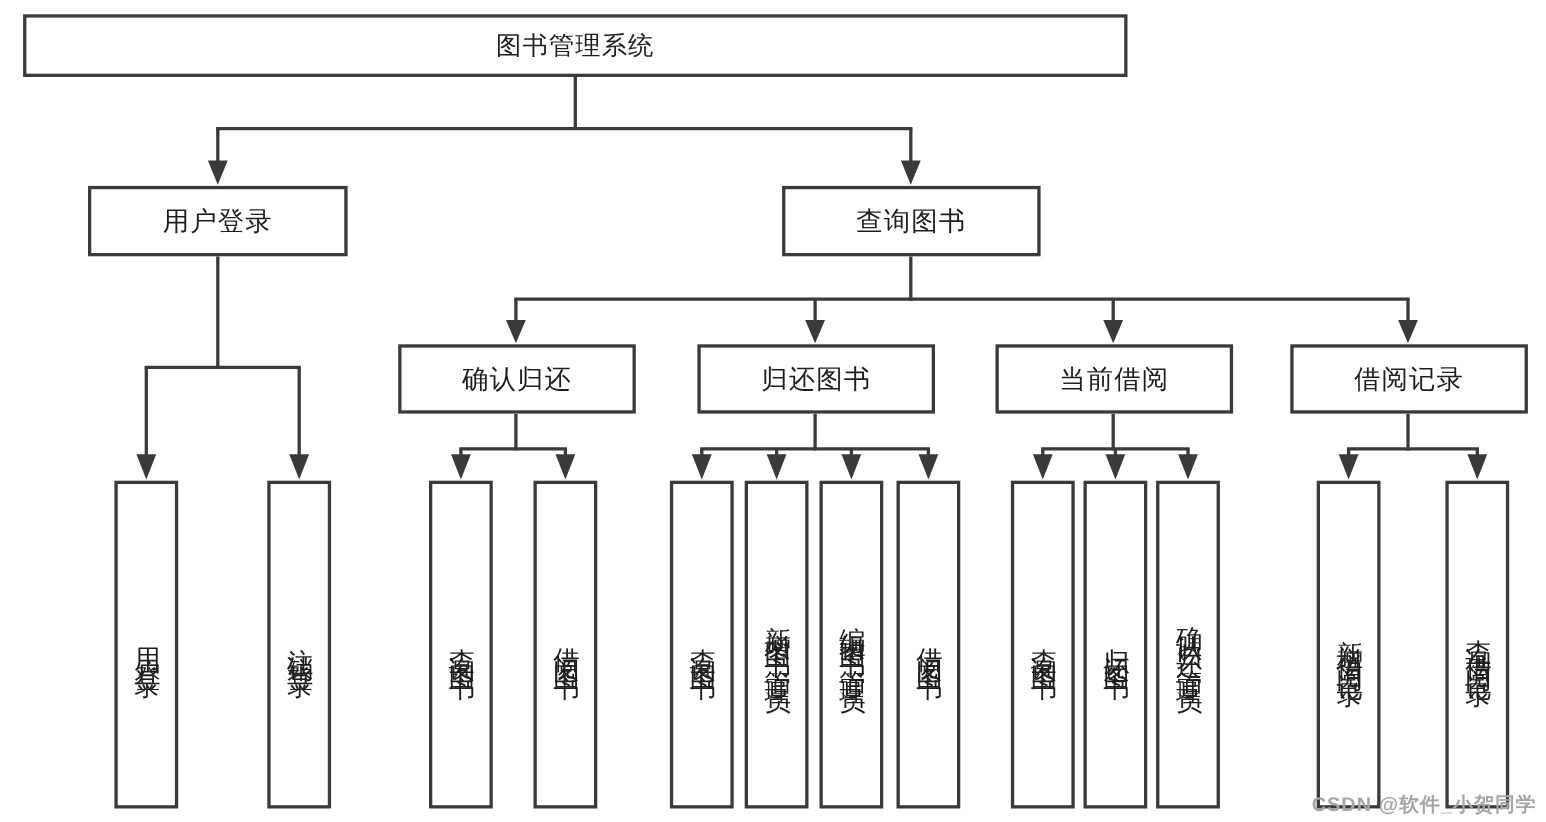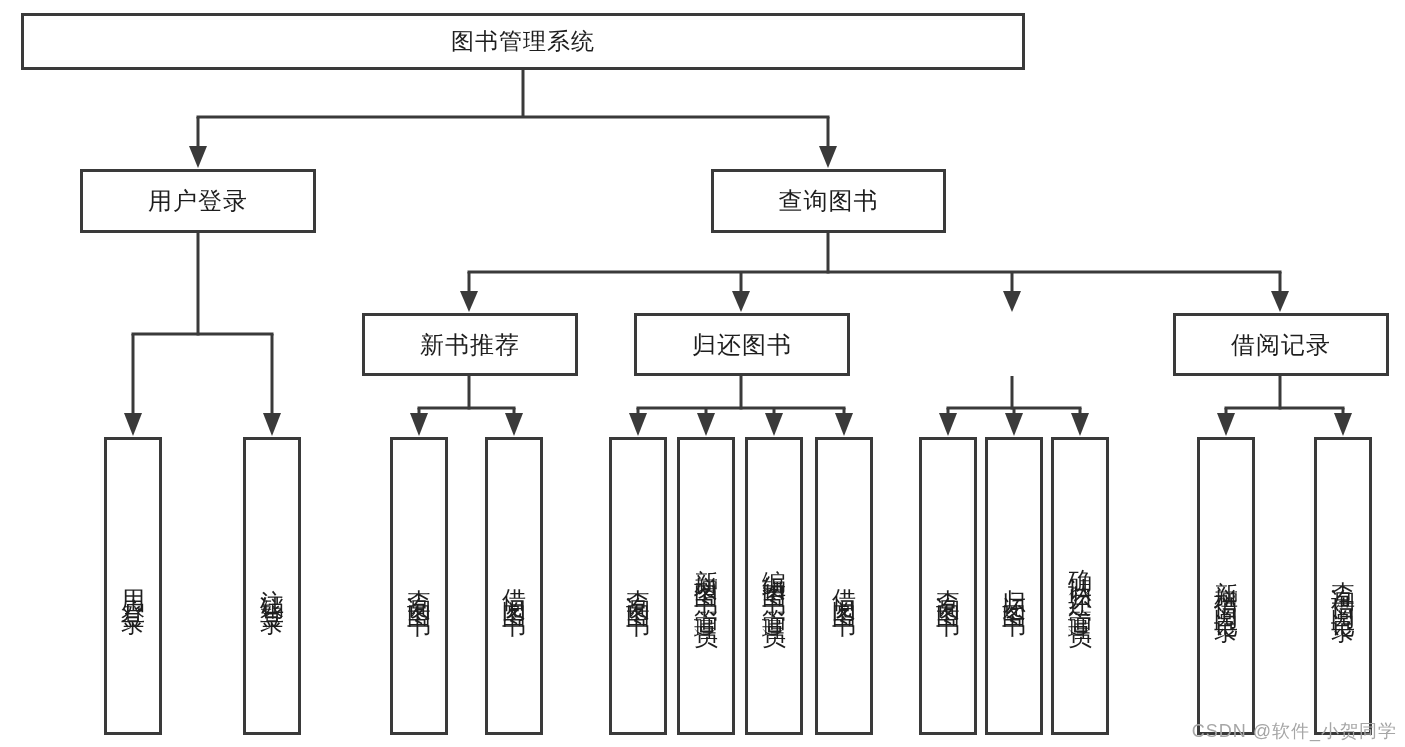--- a/index.html
+++ b/index.html
@@ -17,21 +17,21 @@
   .root{font-size:23px;}
   .v{
     writing-mode:vertical-rl;text-orientation:mixed;
     font-size:24px;letter-spacing:8px;line-height:1;
   }
   .lvl2{top:169px;height:64px;}
   .lvl3{top:313px;height:63px;width:216px;}
   .leaf{top:437px;height:298px;width:58px;}
   .watermark{
     position:absolute;z-index:2;color:#a6a6a6;font-size:18px;
-    right:8px;top:719px;white-space:nowrap;letter-spacing:1px;
+    right:8px;top:719px;white-space:nowrap;letter-spacing:1px;font-weight:bold;
   }
 </style>
 </head>
 <body>
 
 <div class="canvas">
 
   <svg class="connectors" width="1405" height="747" viewBox="0 0 1405 747">
     <g stroke="#3a3a3a" stroke-width="3" fill="none">
 
@@ -99,22 +99,23 @@
       <polygon points="1217,413 1235,413 1226,436"></polygon>
       <polygon points="1334,413 1352,413 1343,436"></polygon>
     </g>
   </svg>
 
   <div class="node h root" style="left:21px;top:13px;width:1004px;height:57px">图书管理系统</div>
 
   <div class="node h lvl2" style="left:80px;width:236px">用户登录</div>
   <div class="node h lvl2" style="left:711px;width:235px">查询图书</div>
 
-  <div class="node h lvl3" style="left:362px">新书推荐</div>
+  <div class="node h lvl3" style="left:362px">确认归还</div>
   <div class="node h lvl3" style="left:634px">归还图书</div>
+  <div class="node h lvl3" style="left:905px">当前借阅</div>
   <div class="node h lvl3" style="left:1173px">借阅记录</div>
 
   <div class="node v leaf" style="left:104px">用户登录</div>
   <div class="node v leaf" style="left:243px">注销登录</div>
 
   <div class="node v leaf" style="left:390px">查询图书</div>
   <div class="node v leaf" style="left:485px">借阅图书</div>
 
   <div class="node v leaf" style="left:609px">查询图书</div>
   <div class="node v leaf" style="left:677px">新增图书（管理员）</div>

